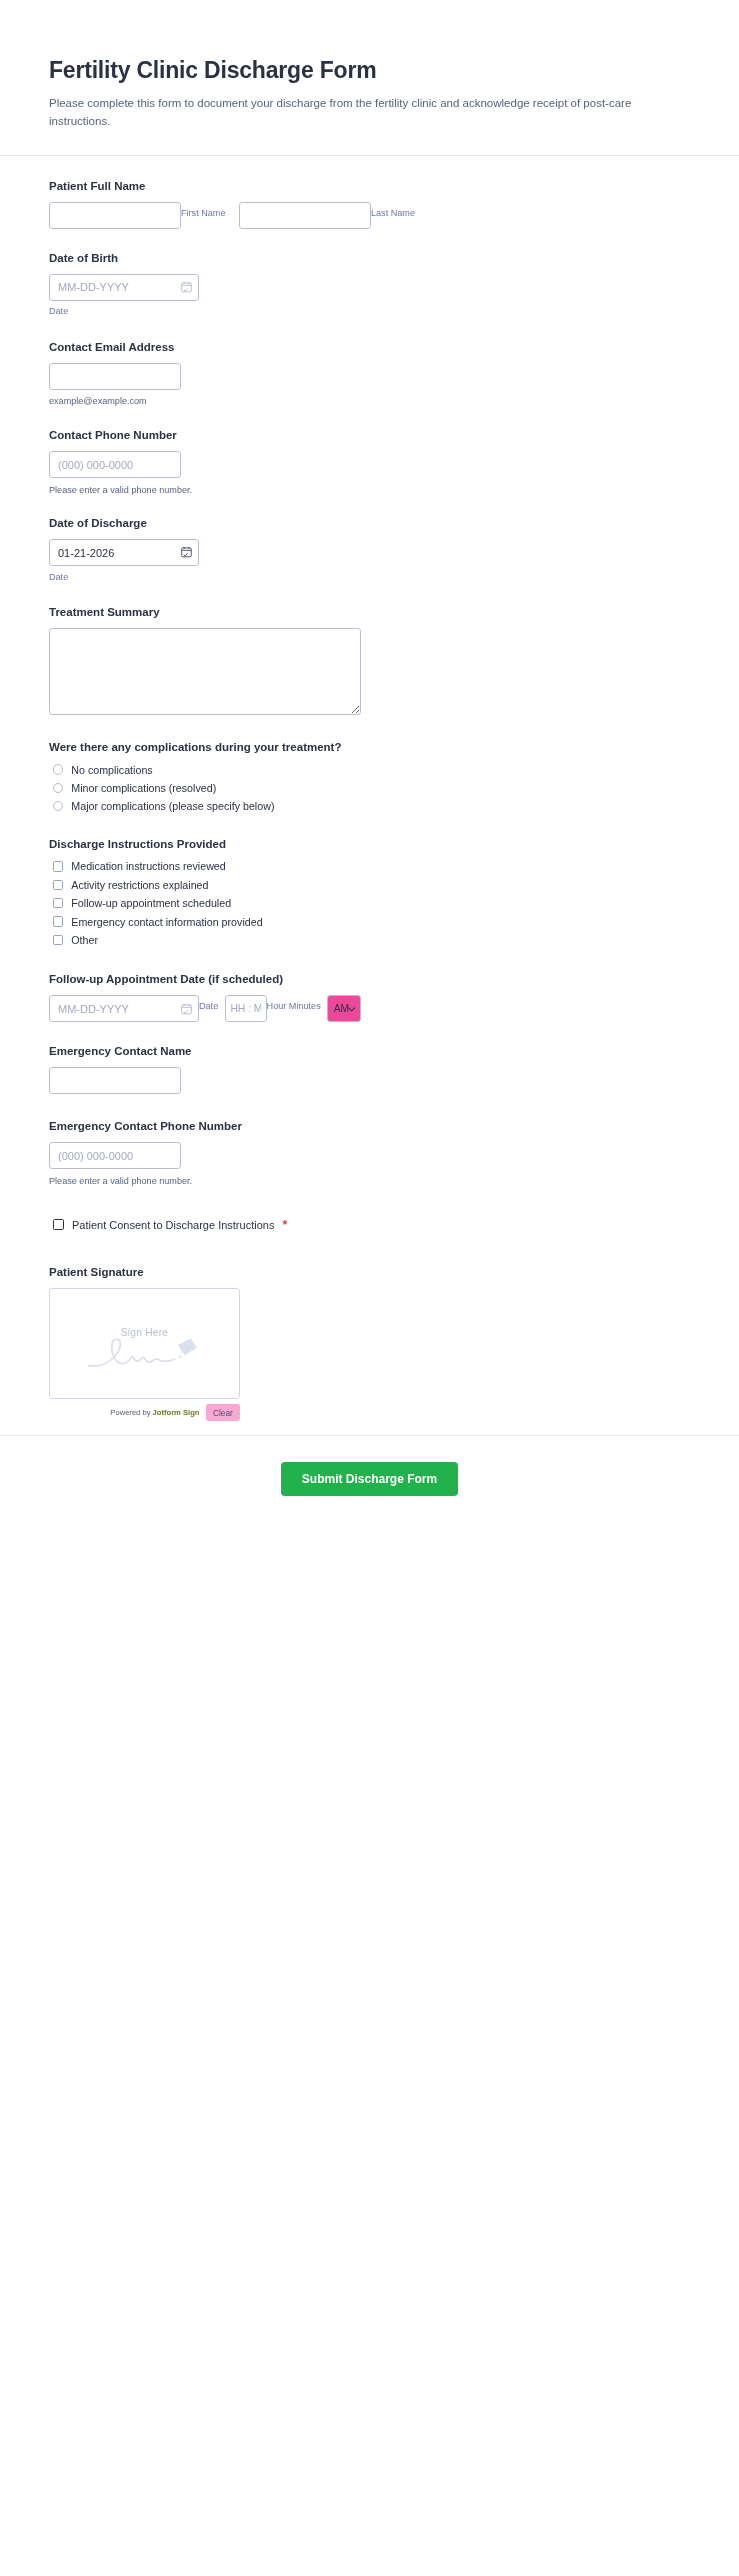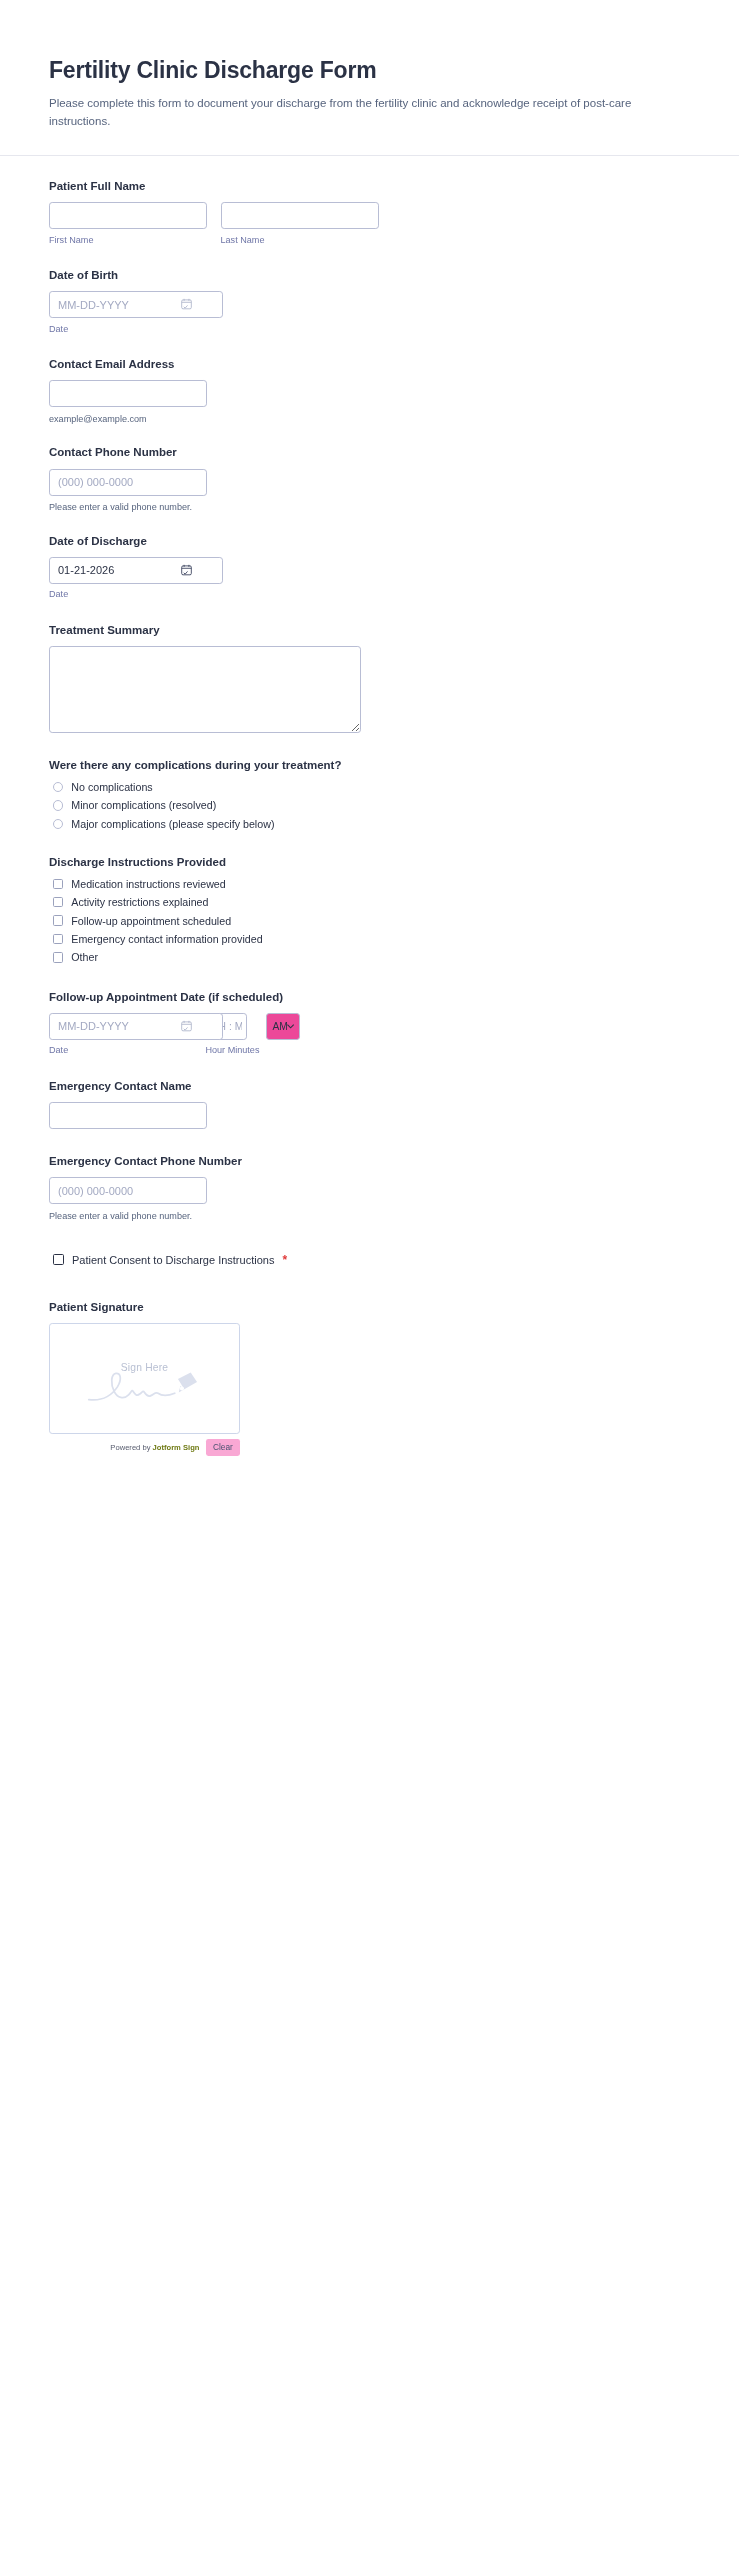--- a/index.html
+++ b/index.html
@@ -61,28 +61,28 @@
     border:0.8px solid #b8bdd4;
     border-radius: 3.2px;
     background:#fff;
     font-family:"Liberation Sans", sans-serif;
     font-size: 11px;
     color:#2b3245;
     padding: 4.8px 8px;
     outline:none;
   }
   input.text::placeholder { color:#a3a9c2; }
-  .w-narrow { width: 158px; }
+  .w-narrow { width: 132px; }
 
   .row { display:flex; gap:13.5px; align-items:flex-start; }
-  .col { display:flex; flex-direction:column; }
+  .col { display:flex; flex-direction:row; }
 
   
   .date-wrap { position:relative; width:150px; }
-  .date-wrap input { width:174px; padding-right:22px; }
+  .date-wrap input { width:150px; padding-right:22px; }
   .cal-icon {
     position:absolute; right:7.2px; top:7.2px;
     width:11px; height:12px; pointer-events:none;
   }
 
   
   textarea.ta {
     display:block;
     width: 312px;
     border:0.8px solid #b8bdd4;
@@ -401,15 +401,18 @@
         </div>
       </div>
       <div class="sig-footer">
         <span class="powered"><span>Powered by </span><b>Jotform Sign</b></span>
         <button class="clear-btn">Clear</button>
       </div>
     </div>
 
   </div>
 
+  <div class="form-footer">
+    <button class="submit-btn">Submit Discharge Form</button>
+  </div>
 
 </div>
 
 
 </body></html>

